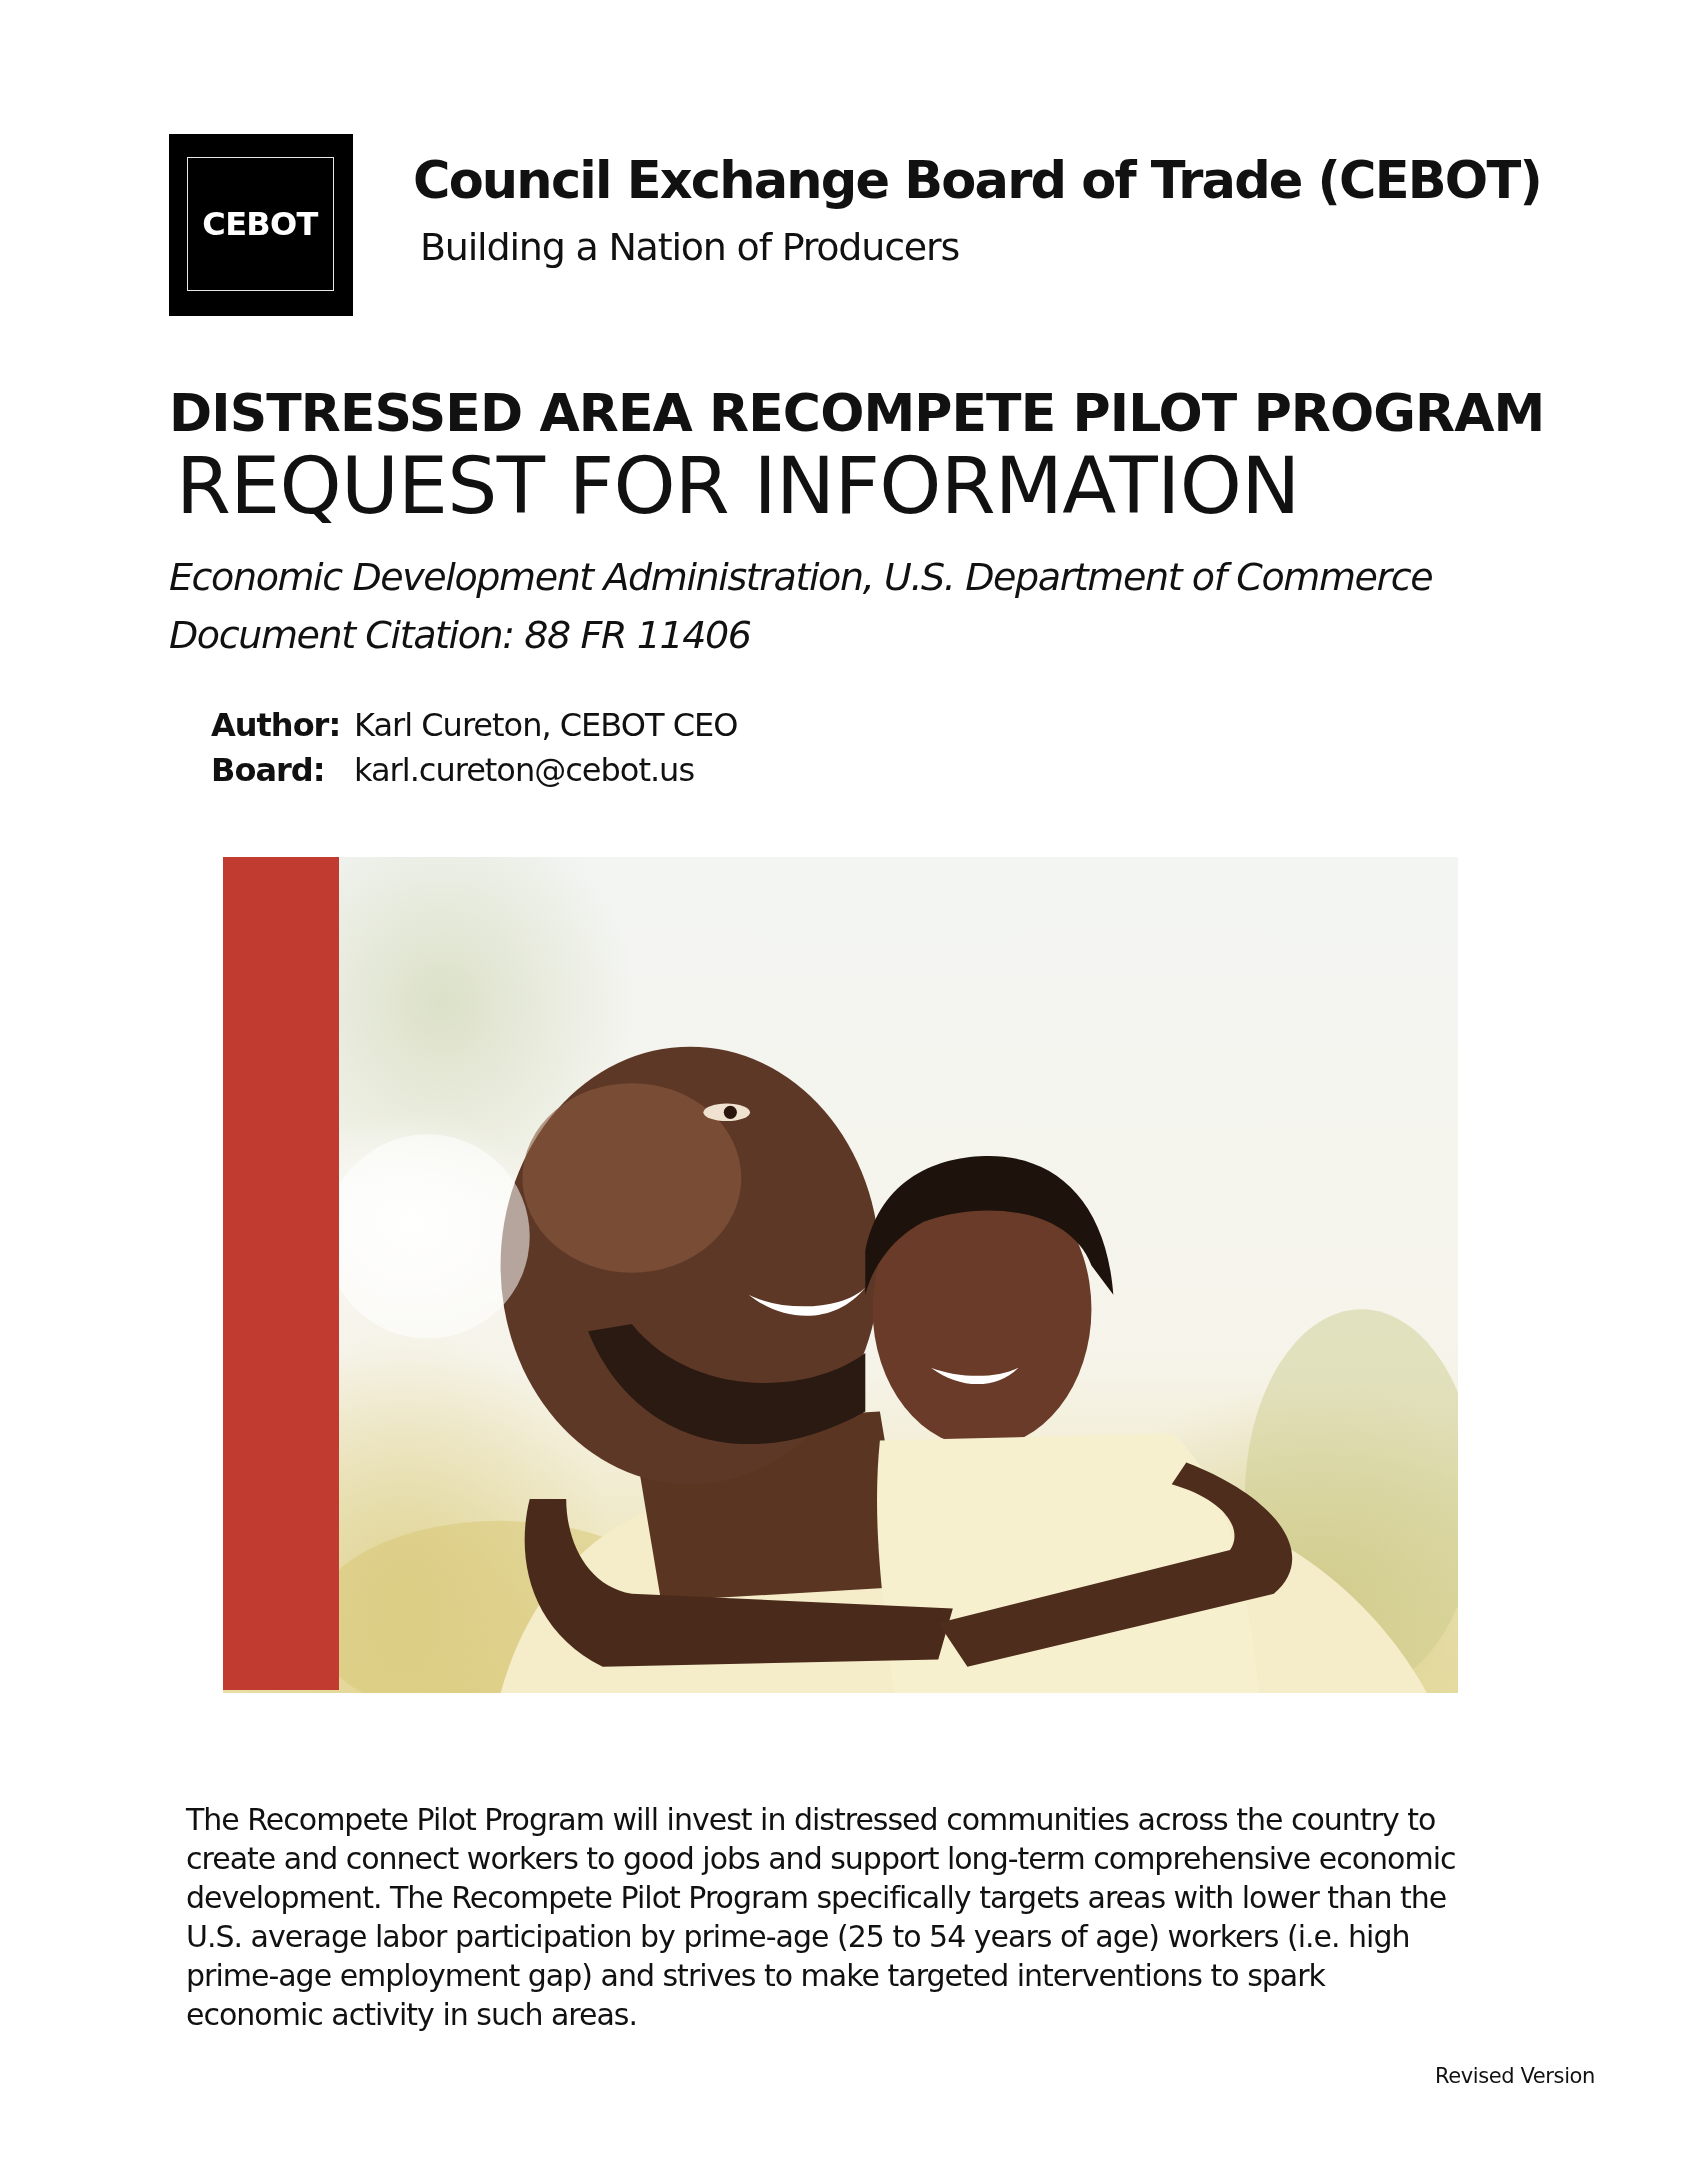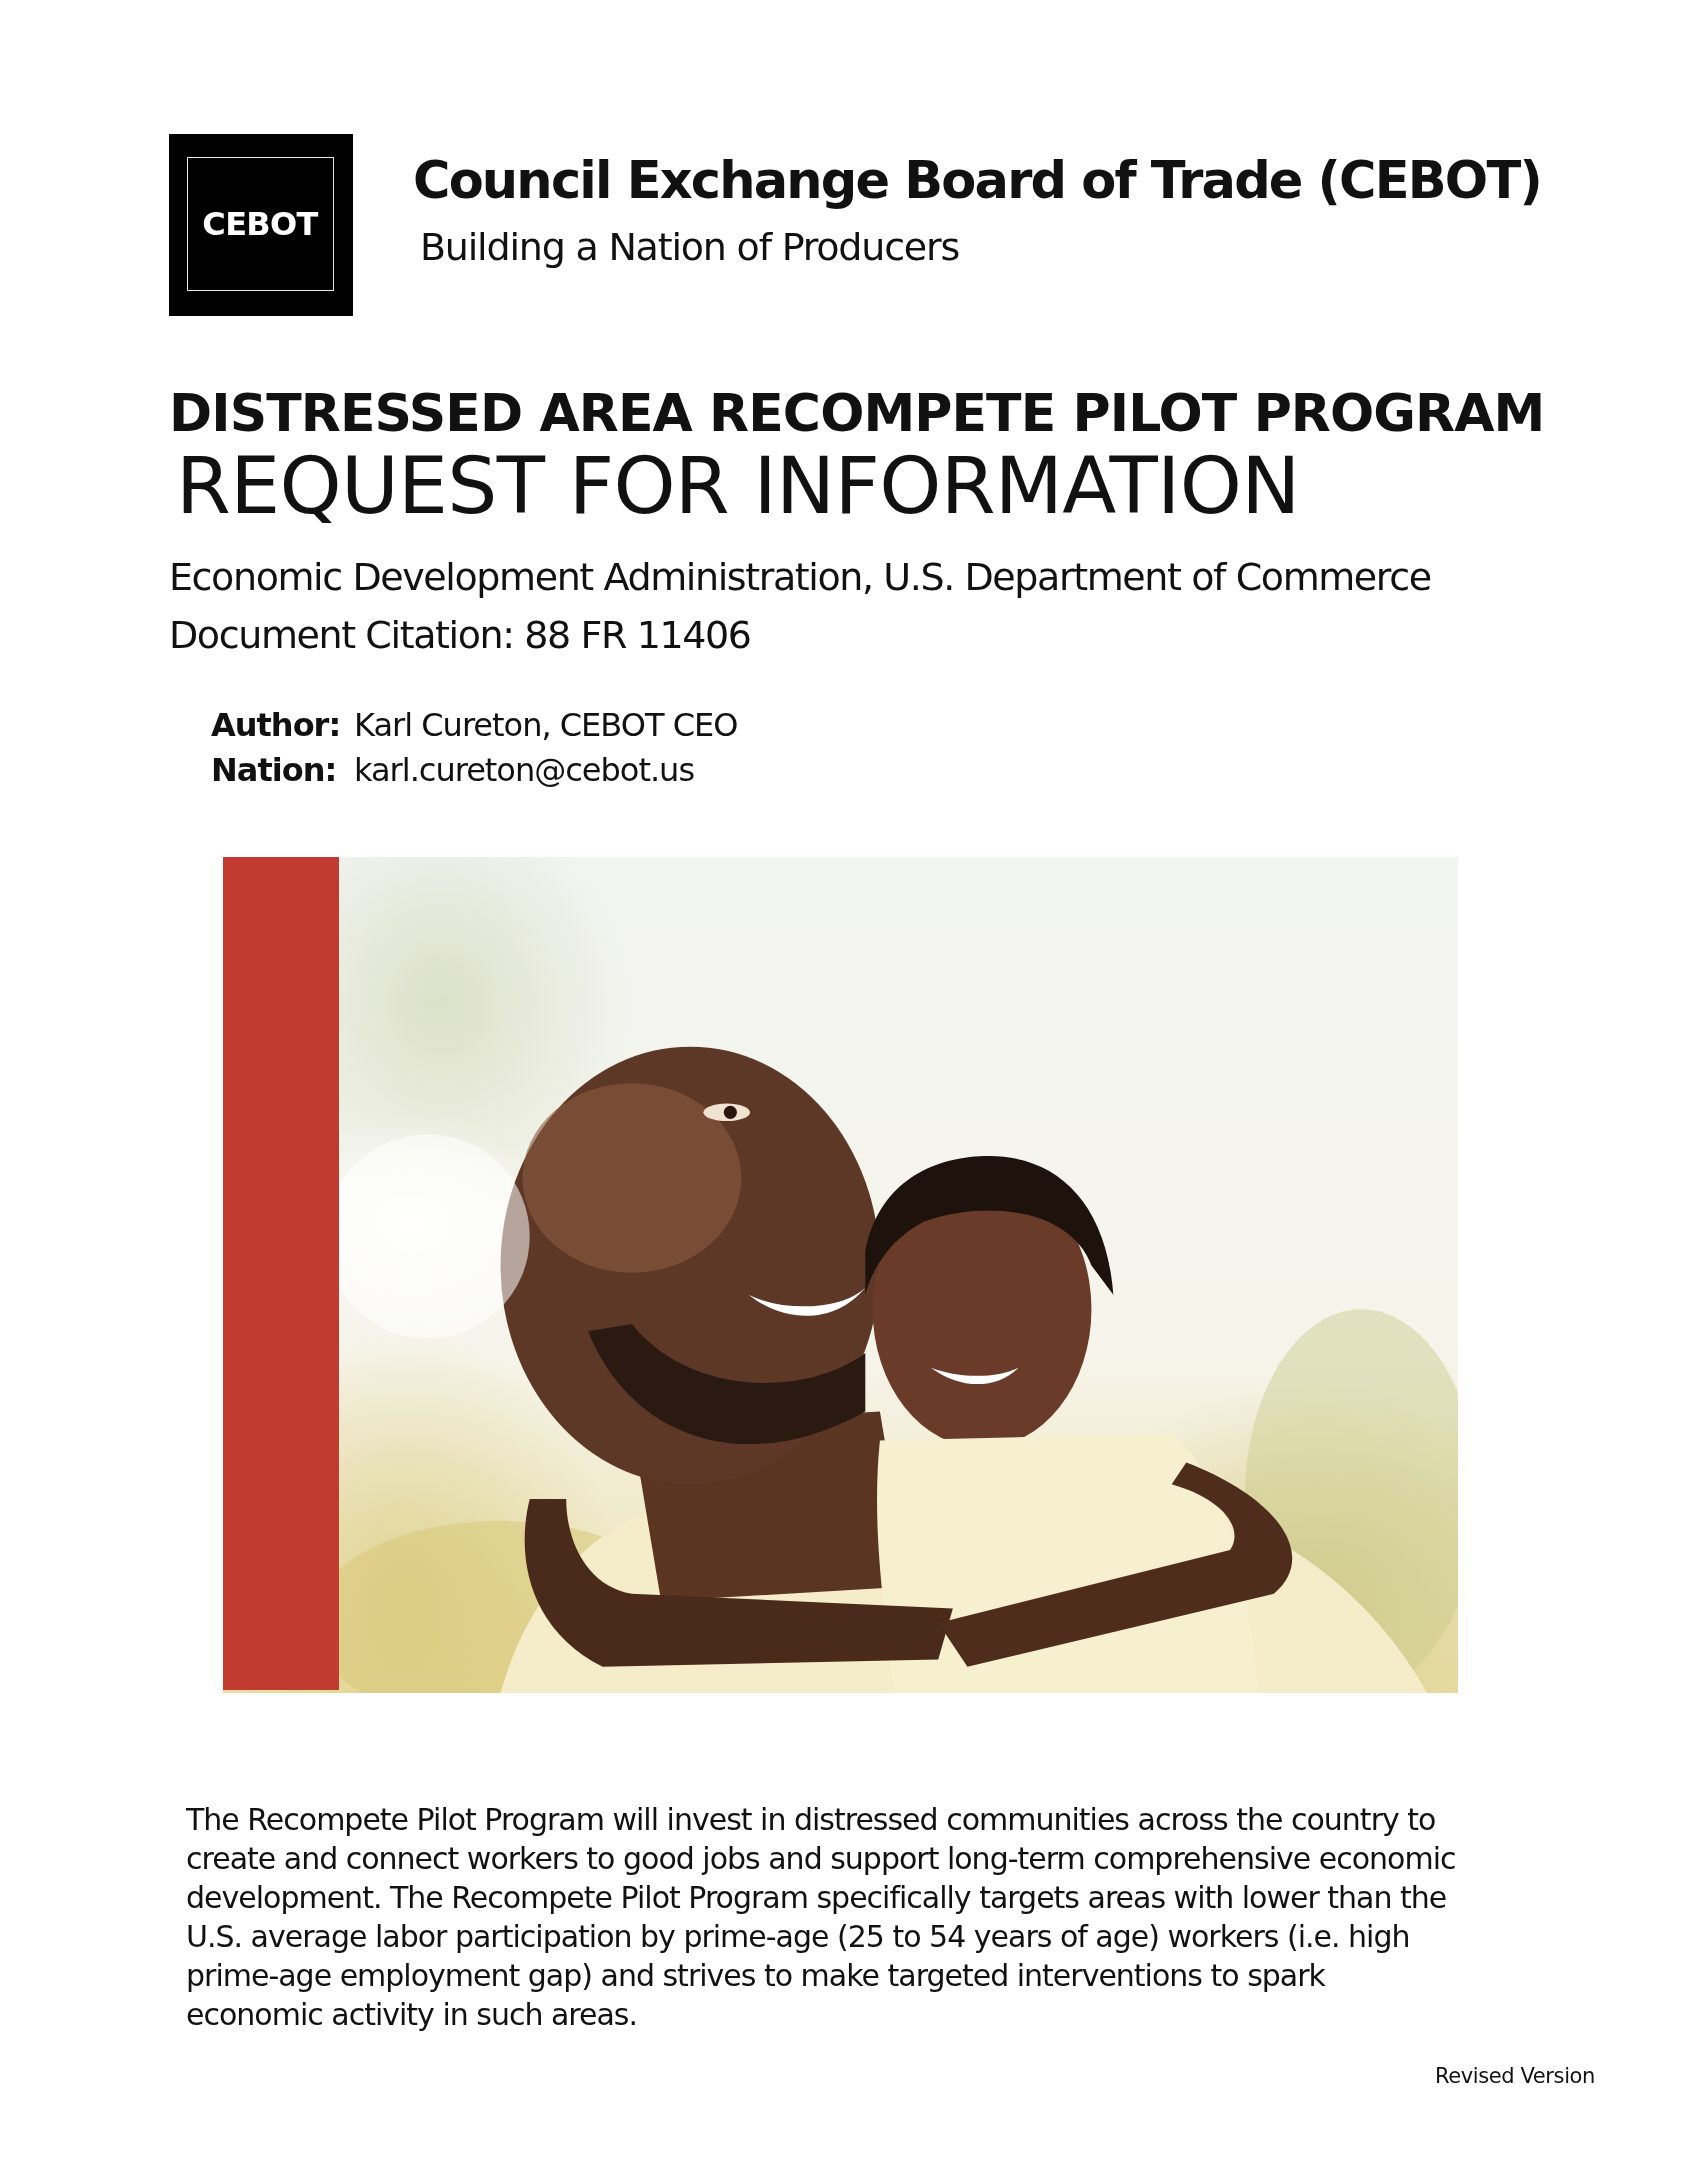--- a/index.html
+++ b/index.html
@@ -5,21 +5,21 @@
   html, body { margin: 0; padding: 0; background: #ffffff; }
   body { width: 1687px; height: 2183px; position: relative; overflow: hidden; color: #111; font-family: "Liberation Sans", sans-serif; }
   .abs { position: absolute; }
   .logo { left: 169px; top: 134px; width: 184px; height: 182px; background: #000; }
   .logo-frame { position: absolute; left: 17.5px; top: 23.4px; width: 145px; height: 132px; border: 1.5px solid #e8e8e8; display: flex; align-items: center; justify-content: center; }
   .logo-text { color: #fff; font-family: "DejaVu Sans", sans-serif; font-weight: bold; font-size: 32px; letter-spacing: -0.7px; }
   .org-title { left: 413px; top: 155px; font-family: "DejaVu Sans", sans-serif; font-weight: bold; font-size: 51px; letter-spacing: -1.8px; white-space: nowrap; line-height: 1; }
   .tagline { left: 420px; top: 228px; font-family: "DejaVu Sans", sans-serif; font-size: 38px; letter-spacing: -1.2px; white-space: nowrap; line-height: 1; }
   .program { left: 169px; top: 387px; font-family: "DejaVu Sans", sans-serif; font-weight: bold; font-size: 52px; letter-spacing: -0.9px; white-space: nowrap; line-height: 1; }
   .rfi { left: 176px; top: 447px; font-family: "DejaVu Sans", sans-serif; font-size: 79px; letter-spacing: -0.7px; white-space: nowrap; line-height: 1; }
-  .agency { left: 169px; top: 548px; font-family: "DejaVu Sans", sans-serif; font-size: 38px; letter-spacing: -1.4px; white-space: nowrap; line-height: 58px; }
+  .agency { left: 169px; top: 548px; font-family: "DejaVu Sans", sans-serif; font-size: 38px; letter-spacing: -1.4px; white-space: nowrap; line-height: 58px; font-style: italic; }
   .meta { left: 169px; top: 703px; font-family: "DejaVu Sans", sans-serif; font-size: 32px; letter-spacing: -1px; line-height: 45px; }
   .meta-row { display: flex; white-space: nowrap; }
   .meta-label { font-weight: bold; width: 143px; display: inline-block; margin-left: 42px; }
   .photo { left: 223px; top: 857px; width: 1235px; height: 836px; overflow: hidden;
     background:
       radial-gradient(ellipse 190px 161px at 190px 365px, rgba(255,255,255,0.95), rgba(255,255,255,0) 70%),
       radial-gradient(ellipse 365px 292px at 1095px 730px, rgba(200,190,110,0.55), rgba(200,190,110,0) 70%),
       radial-gradient(ellipse 306px 365px at 182px 730px, rgba(215,200,120,0.6), rgba(215,200,120,0) 70%),
       radial-gradient(ellipse 277px 306px at 219px 146px, rgba(190,200,150,0.45), rgba(190,200,150,0) 70%),
       linear-gradient(180deg, #f3f5f3 0%, #f6f4ea 60%, #eadfa8 100%);
@@ -47,21 +47,21 @@
   <div>Economic Development Administration, U.S. Department of Commerce</div>
   <div>Document Citation: 88 FR 11406</div>
 </div>
 
 <div class="abs meta">
   <div class="meta-row">
     <span class="meta-label">Author:</span>
     <span>Karl Cureton, CEBOT CEO</span>
   </div>
   <div class="meta-row">
-    <span class="meta-label">Nation:</span>
+    <span class="meta-label">Board:</span>
     <span>karl.cureton@cebot.us</span>
   </div>
 </div>
 
 <div class="abs photo" role="img" aria-label="Smiling father carrying his smiling child piggyback outdoors in bright sunlight">
   <svg width="1235" height="836" viewBox="0 0 1692 1146">
 
     <ellipse cx="1560" cy="880" rx="160" ry="260" fill="#c9c98a" opacity="0.45"></ellipse>
     <ellipse cx="380" cy="1050" rx="260" ry="140" fill="#d9c879" opacity="0.55"></ellipse>
 

